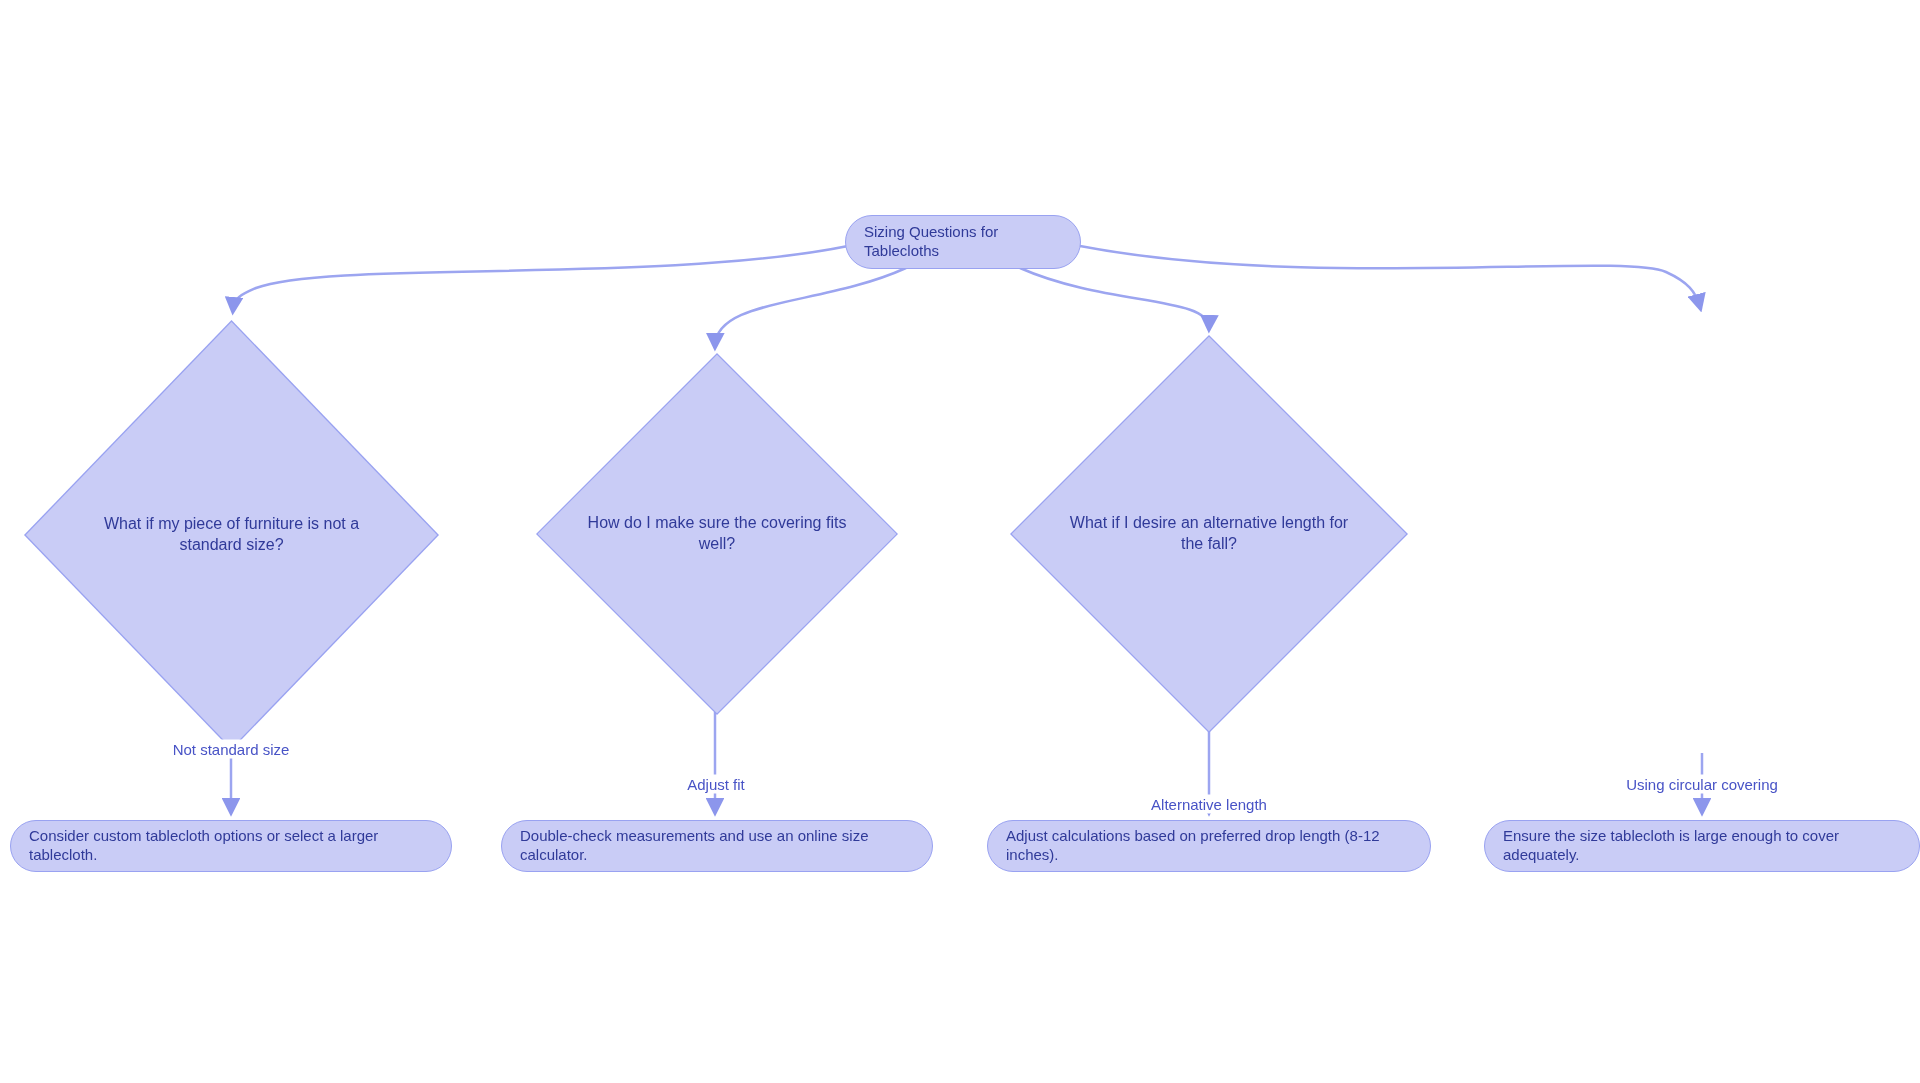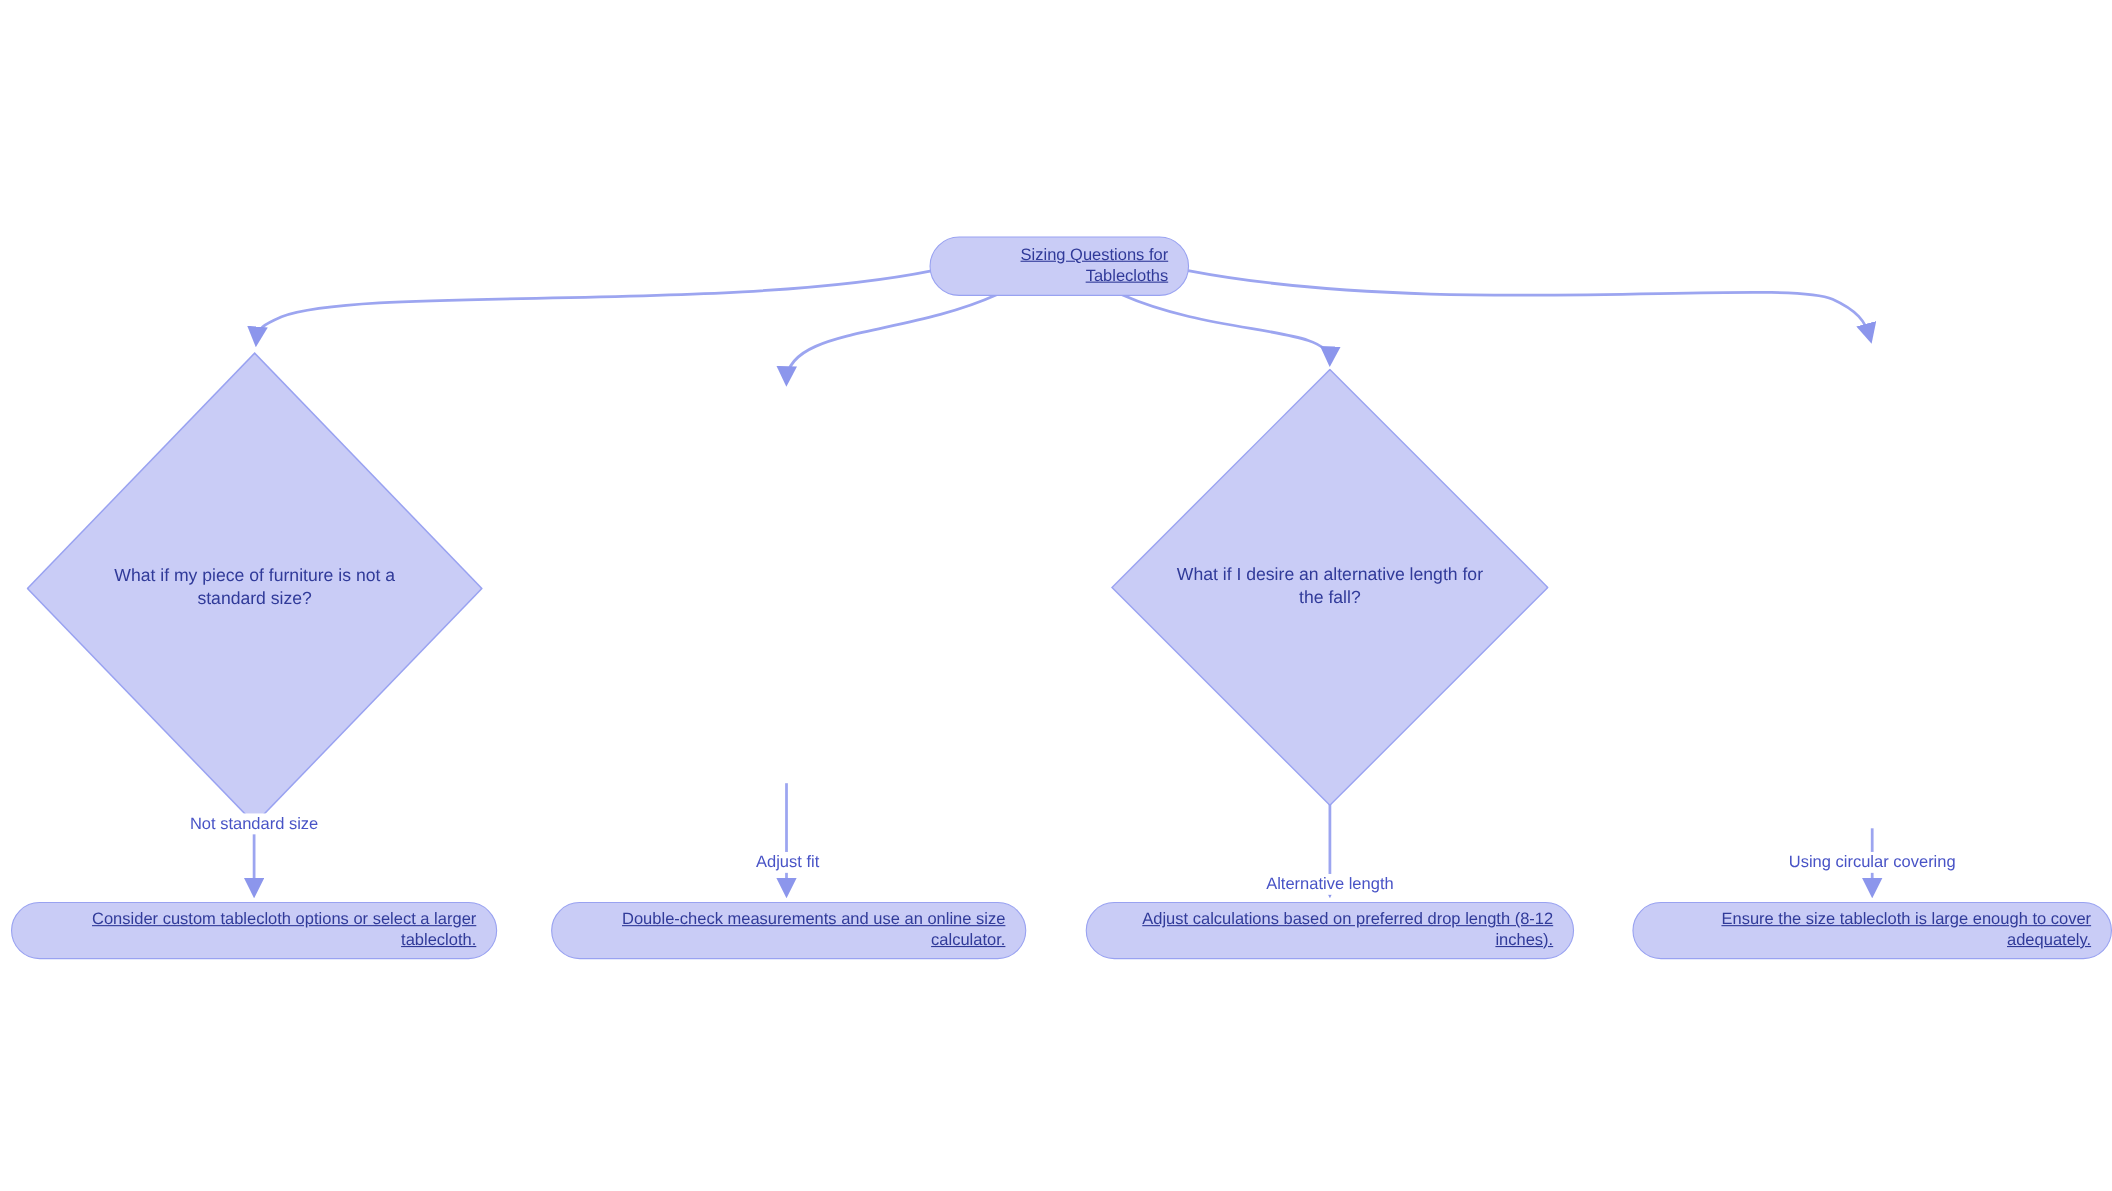--- a/index.html
+++ b/index.html
@@ -23,24 +23,23 @@
   .edges-svg{position:absolute;left:0;top:0;width:1920px;height:1083px;}
 
   .pill{
     position:absolute;
     background:var(--node-fill);
     border:1.6px solid var(--node-border);
     border-radius:28px;
     display:flex;align-items:center;justify-content:center;
     color:var(--node-text);
     font-size:15px;
-    text-align:right;
+    text-align:left;
     padding:16px 18px;
     line-height:1.25;
-    text-decoration:underline;
   }
   .diamond{position:absolute;}
   .diamond .shape-outer{
     position:absolute;inset:0;
     background:var(--node-border);
     clip-path:polygon(50% 0%,100% 50%,50% 100%,0% 50%);
   }
   .diamond .shape-inner{
     position:absolute;inset:0;
     background:var(--node-fill);
@@ -96,20 +95,25 @@
   <div class="diamond" style="left:24px;top:320px;width:415px;height:430px;">
     <div class="shape-outer"></div>
     <div class="shape-inner"></div>
     <div class="q-text">What if my piece of furniture is not a standard size?</div>
   </div>
   <div class="edge-label" style="left:231px;top:749px;">Not standard size</div>
   <div class="pill" style="left:10px;top:820px;width:442px;height:52px;">
     <span>Consider custom tablecloth options or select a larger tablecloth.</span>
   </div>
 
+  <div class="diamond" style="left:536px;top:353px;width:362px;height:362px;">
+    <div class="shape-outer"></div>
+    <div class="shape-inner"></div>
+    <div class="q-text">How do I make sure the covering fits well?</div>
+  </div>
   <div class="edge-label" style="left:716px;top:784px;">Adjust fit</div>
   <div class="pill" style="left:501px;top:820px;width:432px;height:52px;">
     <span>Double-check measurements and use an online size calculator.</span>
   </div>
 
   <div class="diamond" style="left:1010px;top:335px;width:398px;height:398px;text-decoration:underline;">
     <div class="shape-outer"></div>
     <div class="shape-inner"></div>
     <div class="q-text">What if I desire an alternative length for the fall?</div>
   </div>

